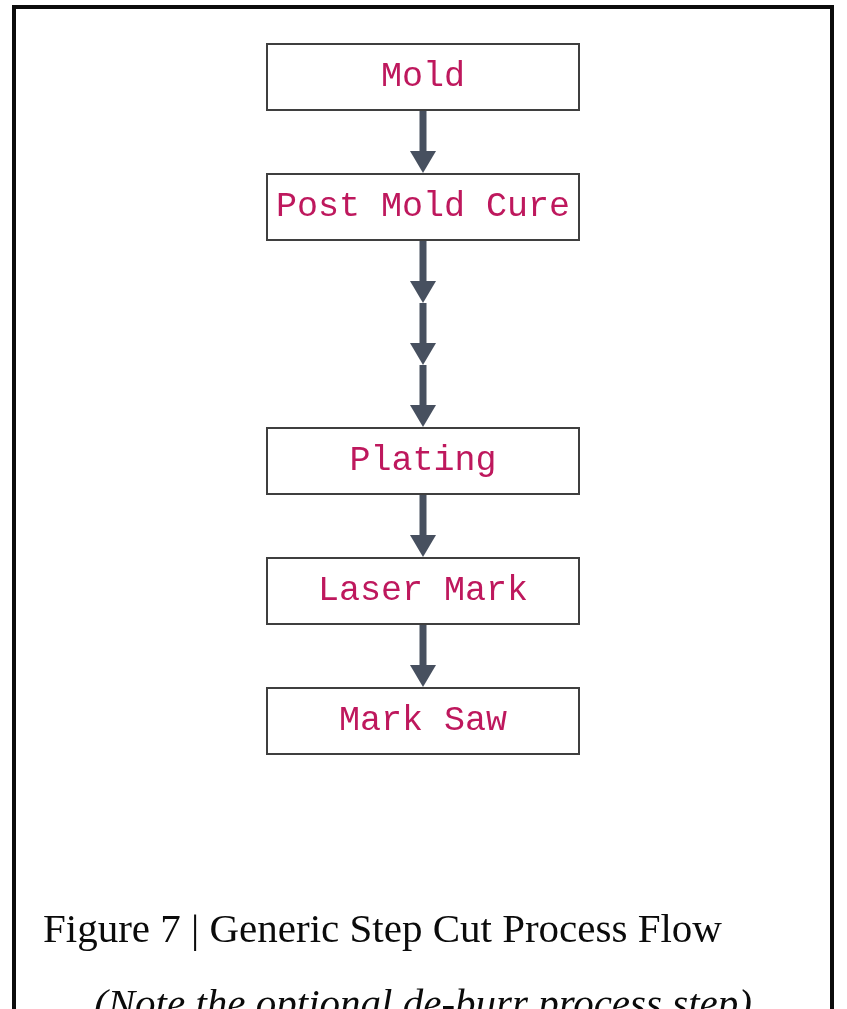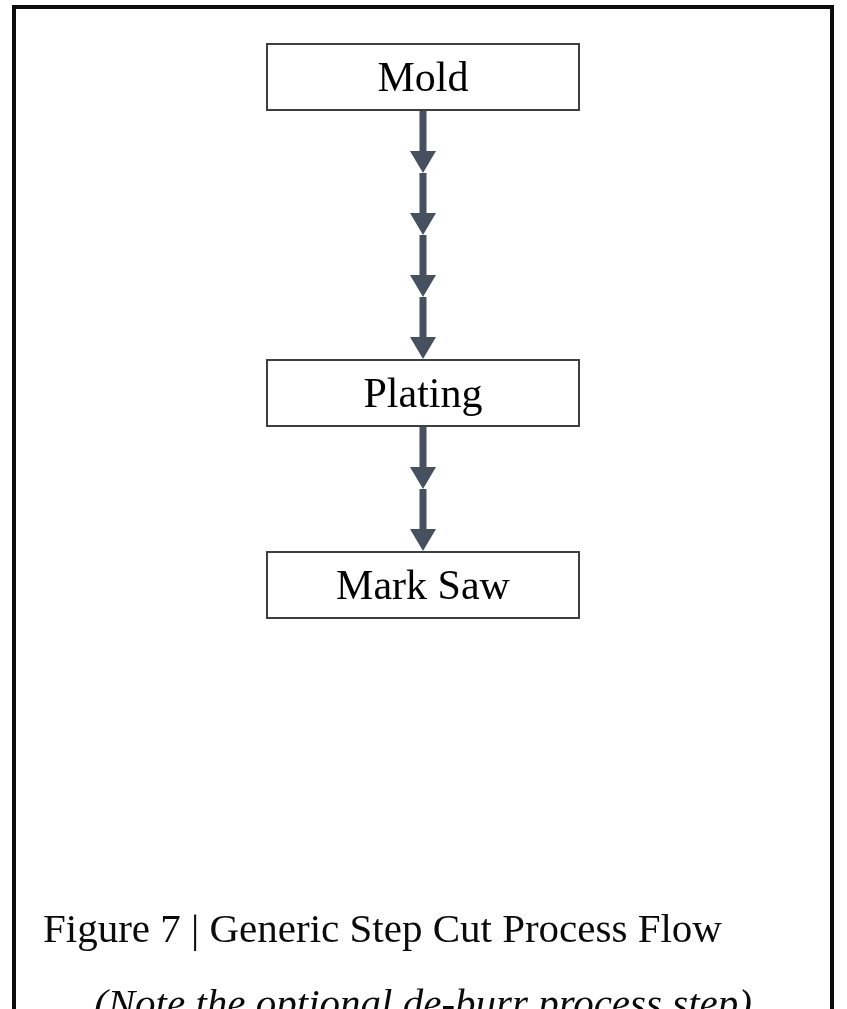--- a/index.html
+++ b/index.html
@@ -31,23 +31,23 @@
     box-sizing: border-box;
     width: 314px;
     height: 68px;
     border: 2px solid #3f3f3f;
     background: #ffffff;
     display: flex;
     align-items: center;
     justify-content: center;
   }
   .box .label {
-    font-family: Liberation Serif, serif;
-    font-size: 42px;
-    color: #000000;
+    font-family: Liberation Mono, monospace;
+    font-size: 35px;
+    color: #be185d;
     white-space: nowrap;
   }
   .box.dashed {
     border: none;
     position: relative;
   }
   .box.dashed svg.dash-border {
     position: absolute;
     left: 0; top: 0;
   }
@@ -89,20 +89,23 @@
 
     <div class="box">
       <span class="label">Mold</span>
     </div>
 
     <svg class="arrow" width="28" height="62">
       <rect x="10.5" y="0" width="7" height="42" fill="#47505f"></rect>
       <polygon points="1,40 27,40 14,62" fill="#47505f"></polygon>
     </svg>
 
+    <div class="box">
+      <span class="label">Post Mold Cure</span>
+    </div>
 
     <svg class="arrow" width="28" height="62">
       <rect x="10.5" y="0" width="7" height="42" fill="#47505f"></rect>
       <polygon points="1,40 27,40 14,62" fill="#47505f"></polygon>
     </svg>
 
 
     <svg class="arrow" width="28" height="62">
       <rect x="10.5" y="0" width="7" height="42" fill="#47505f"></rect>
       <polygon points="1,40 27,40 14,62" fill="#47505f"></polygon>
@@ -116,20 +119,23 @@
 
     <div class="box">
       <span class="label">Plating</span>
     </div>
 
     <svg class="arrow" width="28" height="62">
       <rect x="10.5" y="0" width="7" height="42" fill="#47505f"></rect>
       <polygon points="1,40 27,40 14,62" fill="#47505f"></polygon>
     </svg>
 
+    <div class="box">
+      <span class="label">Laser Mark</span>
+    </div>
 
     <svg class="arrow" width="28" height="62">
       <rect x="10.5" y="0" width="7" height="42" fill="#47505f"></rect>
       <polygon points="1,40 27,40 14,62" fill="#47505f"></polygon>
     </svg>
 
     <div class="box">
       <span class="label">Mark Saw</span>
     </div>
 

